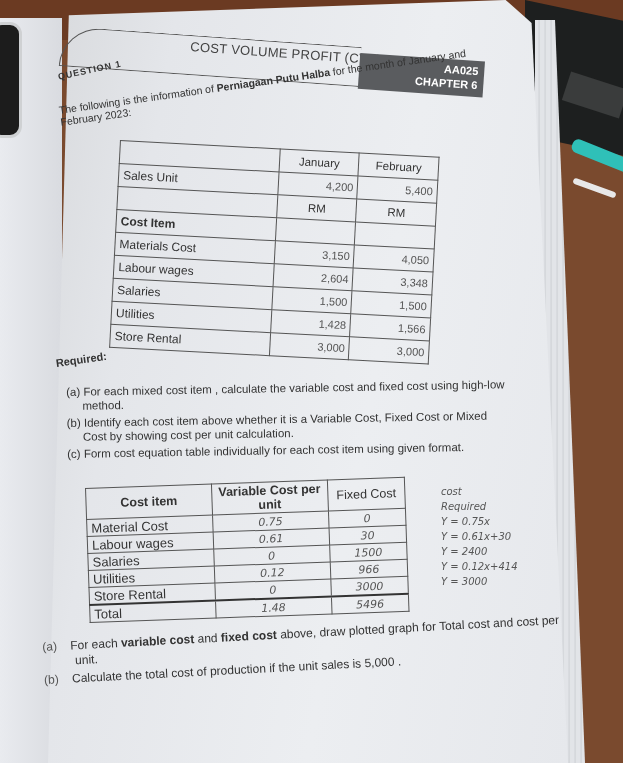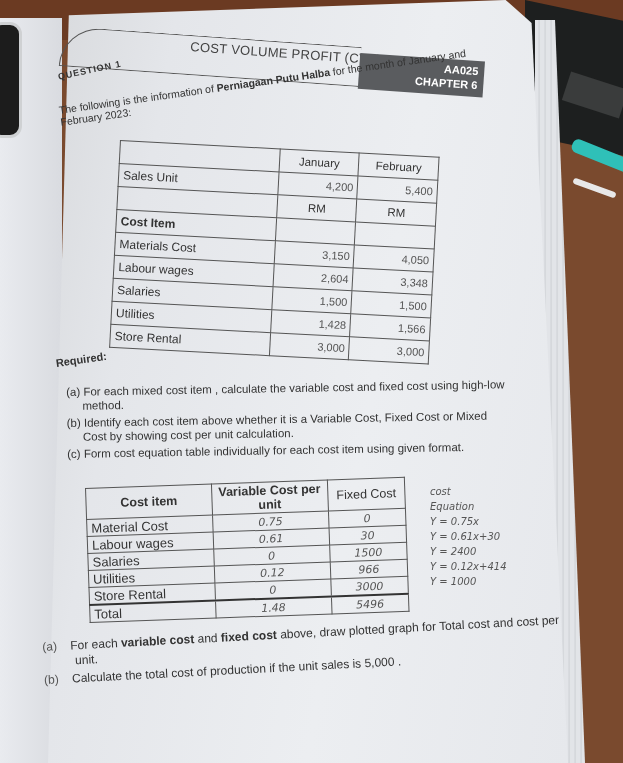--- a/index.html
+++ b/index.html
@@ -45,21 +45,21 @@
   .required { position:absolute; left:55px; top:357px; font-size:11px; font-weight:bold; color:#333; transform:rotate(-8deg); transform-origin:0 0; }
   .reqlist { position:absolute; left:66px; top:385px; width:440px; font-size:11.5px; color:#333; transform:rotate(-1deg); transform-origin:0 0; }
   .reqlist p { margin:0 0 3px 0; line-height:14px; padding-left:16px; text-indent:-16px; }
 
   .t2 { position:absolute; left:85px; top:488px; width:320px; transform:rotate(-2deg); transform-origin:0 0; font-size:13px; }
   .t2 td { border:1px solid #555; height:16px; padding:0 4px; }
   .t2 th { border:1px solid #555; font-weight:bold; font-size:12.5px; padding:1px 4px; }
   .t2 .hand { font-family:"DejaVu Sans", sans-serif; font-size:11px; color:#555; text-align:center; font-style:italic; }
   .t2 tr.total td { border-top:2px solid #333; }
 
-  .equations { position:absolute; left:430px; top:484px; font-family:"DejaVu Sans", sans-serif; font-style:italic; font-size:10px; color:#555; line-height:15px; }
+  .equations { position:absolute; left:441px; top:484px; font-family:"DejaVu Sans", sans-serif; font-style:italic; font-size:10px; color:#555; line-height:15px; }
 
   .tasks { position:absolute; left:42px; top:640px; width:520px; font-size:12px; color:#333; transform:rotate(-3deg); transform-origin:0 0; }
   .tasks p { margin:0 0 3px 0; line-height:15px; padding-left:32px; text-indent:-32px; }
   .tasks .lab { display:inline-block; width:28px; text-indent:0; color:#555; }
 </style>
 </head>
 <body>
 
 <div class="desk-top"></div>
 <div class="laptop"></div>
@@ -183,26 +183,26 @@
     <tr class="total">
       <td>Total</td>
       <td class="hand">1.48</td>
       <td class="hand">5496</td>
     </tr>
   </tbody>
     </table>
 
   <div class="equations">
     <div>cost</div>
-    <div>Equation</div>
+    <div>Required</div>
     <div>Y = 0.75x</div>
     <div>Y = 0.61x+30</div>
     <div>Y = 2400</div>
     <div>Y = 0.12x+414</div>
-    <div>Y = 1000</div>
+    <div>Y = 3000</div>
   </div>
 
   <div class="tasks">
     <p><span class="lab">(a)</span><span>For each </span><b>variable cost</b><span> and </span><b>fixed cost</b><span> above, draw plotted graph for Total cost and cost per unit.</span></p>
     <p><span class="lab">(b)</span><span>Calculate the total cost of production if the unit sales is 5,000 .</span></p>
   </div>
 
 </div>
 
 </body></html>

